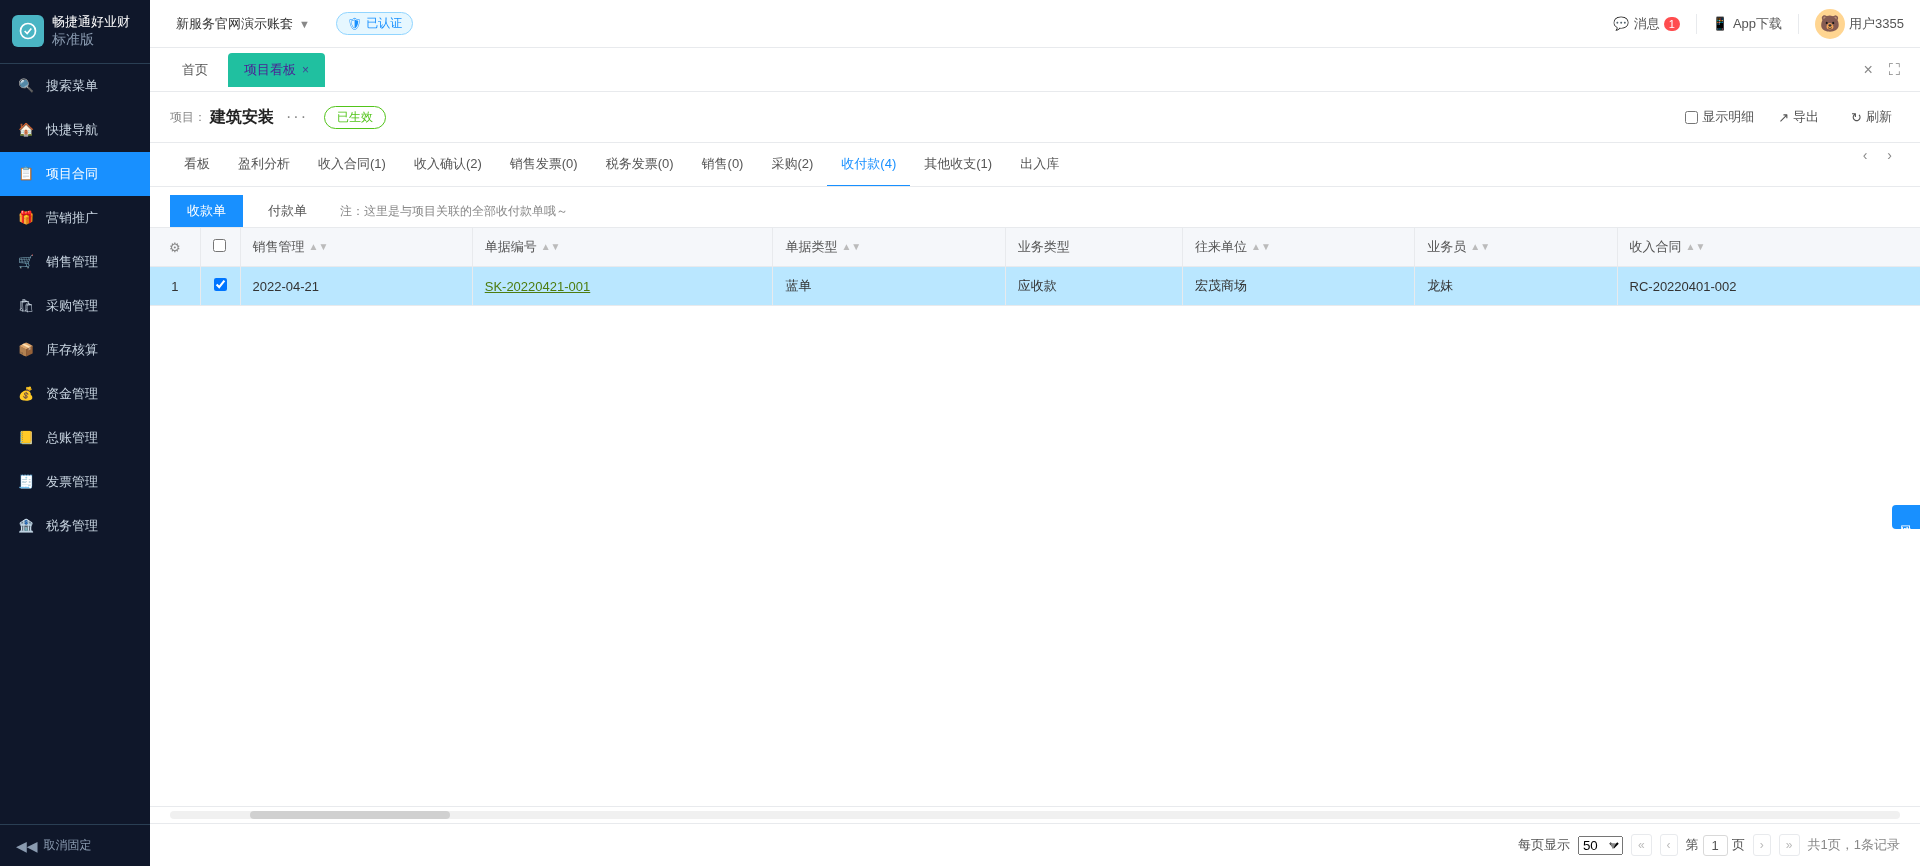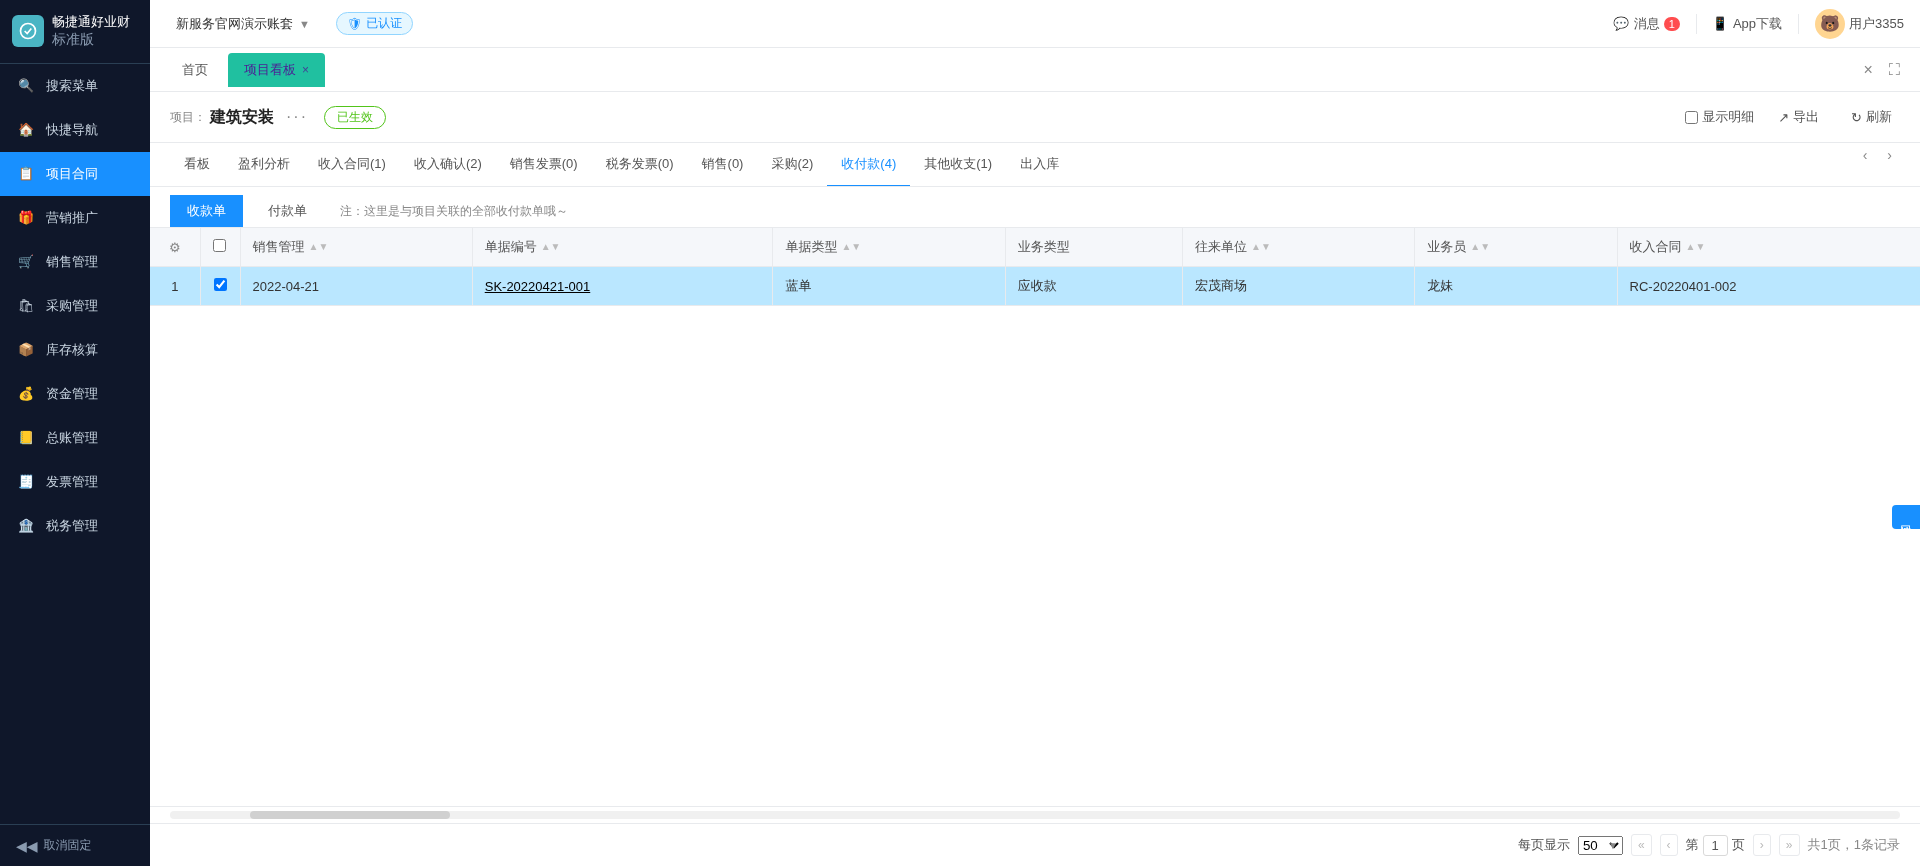--- a/index.html
+++ b/index.html
@@ -268,21 +268,21 @@
     .data-table tbody tr { border-bottom: 1px solid #e8eaed; }
     .data-table tbody tr.selected { background: #bae7ff; }
     .data-table tbody td {
       padding: 10px 12px;
       color: #333;
       white-space: nowrap;
       border-right: 1px solid #e8eaed;
     }
     .data-table tbody td:last-child { border-right: none; }
     .data-table tbody td.center { text-align: center; }
-    .link-text { color: #000000; cursor: pointer; text-decoration: underline; margin-top: 33px; }
+    .link-text { color: #4d7c0f; cursor: pointer; text-decoration: underline; margin-top: 33px; }
     .settings-icon { color: #888; cursor: pointer; }
     .col-checkbox { width: 40px; }
     .col-index { width: 50px; text-align: center; }
 
     
     .total-row {
       background: #fef9ec;
       padding: 10px 20px;
       display: flex;
       align-items: center;

